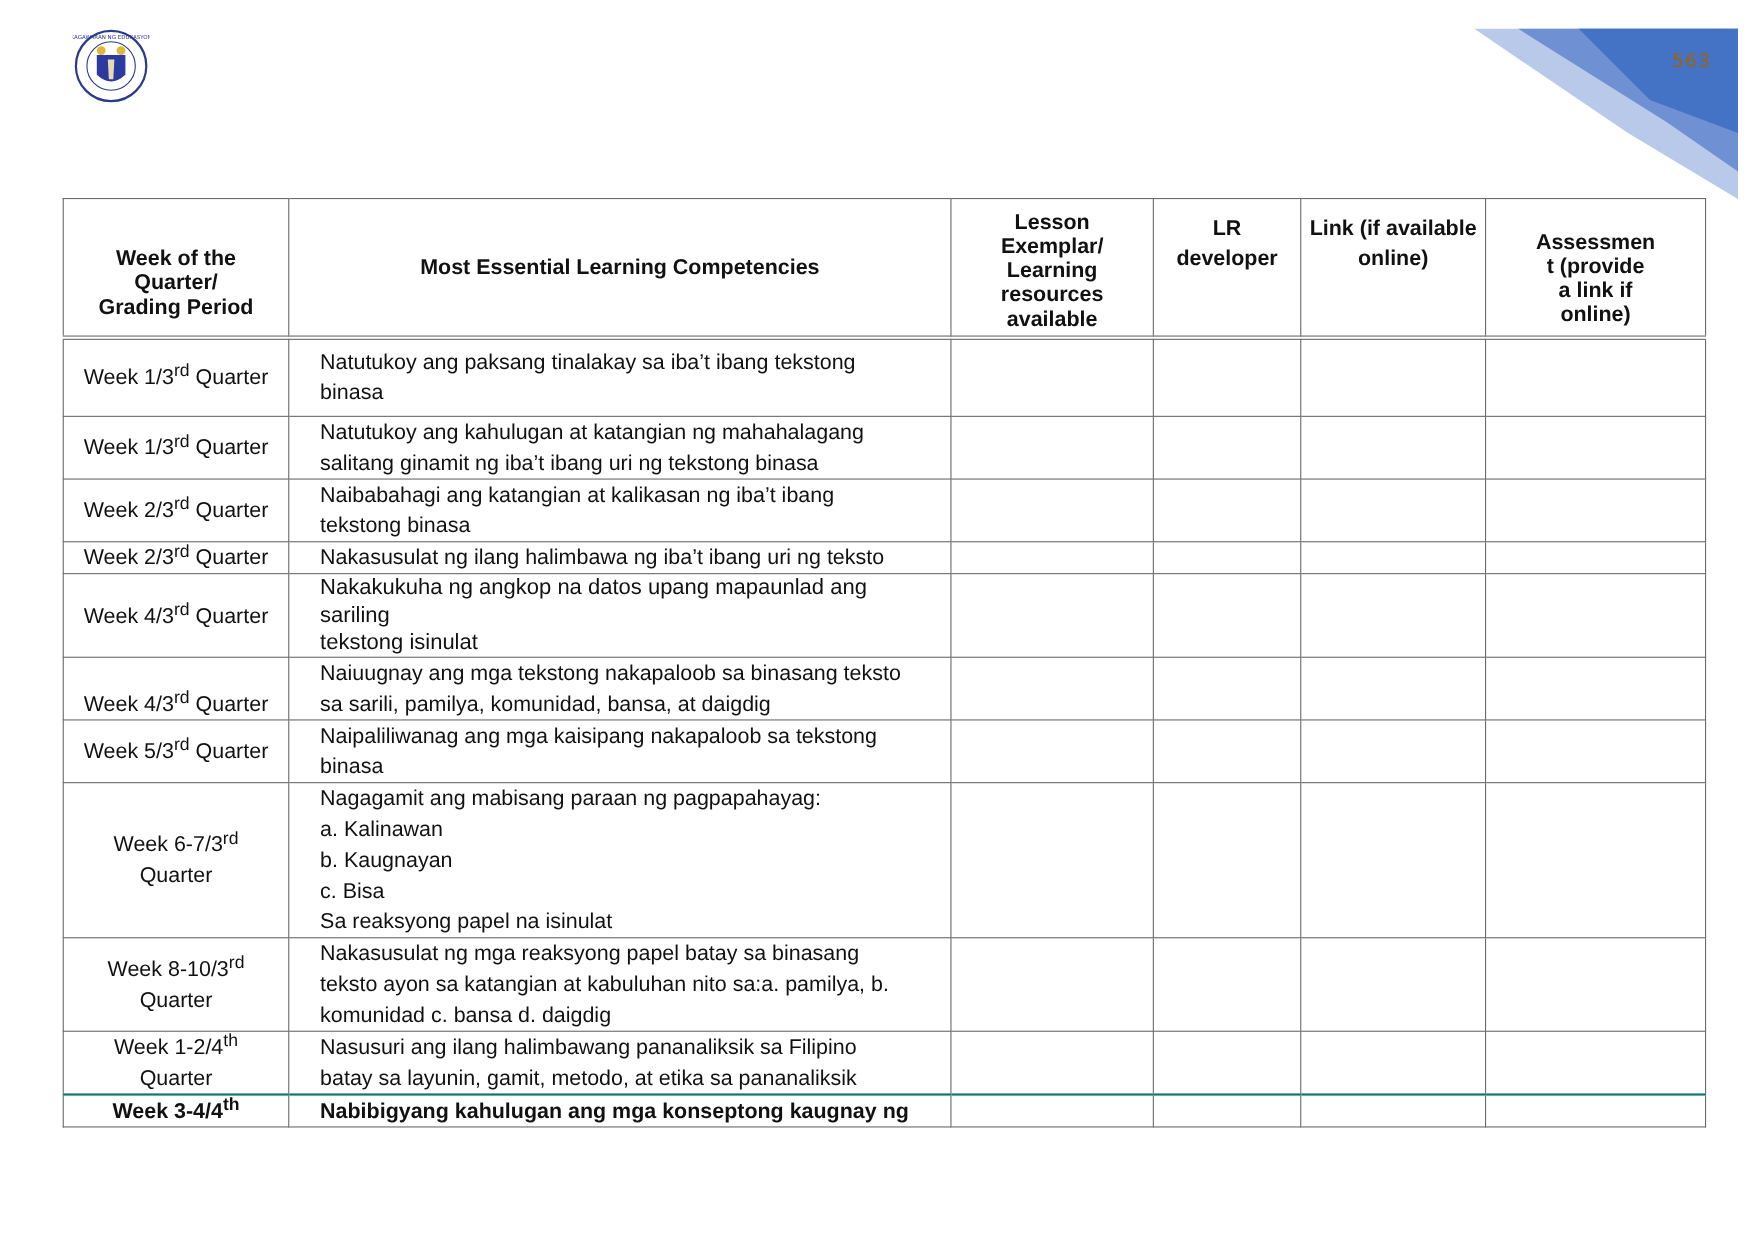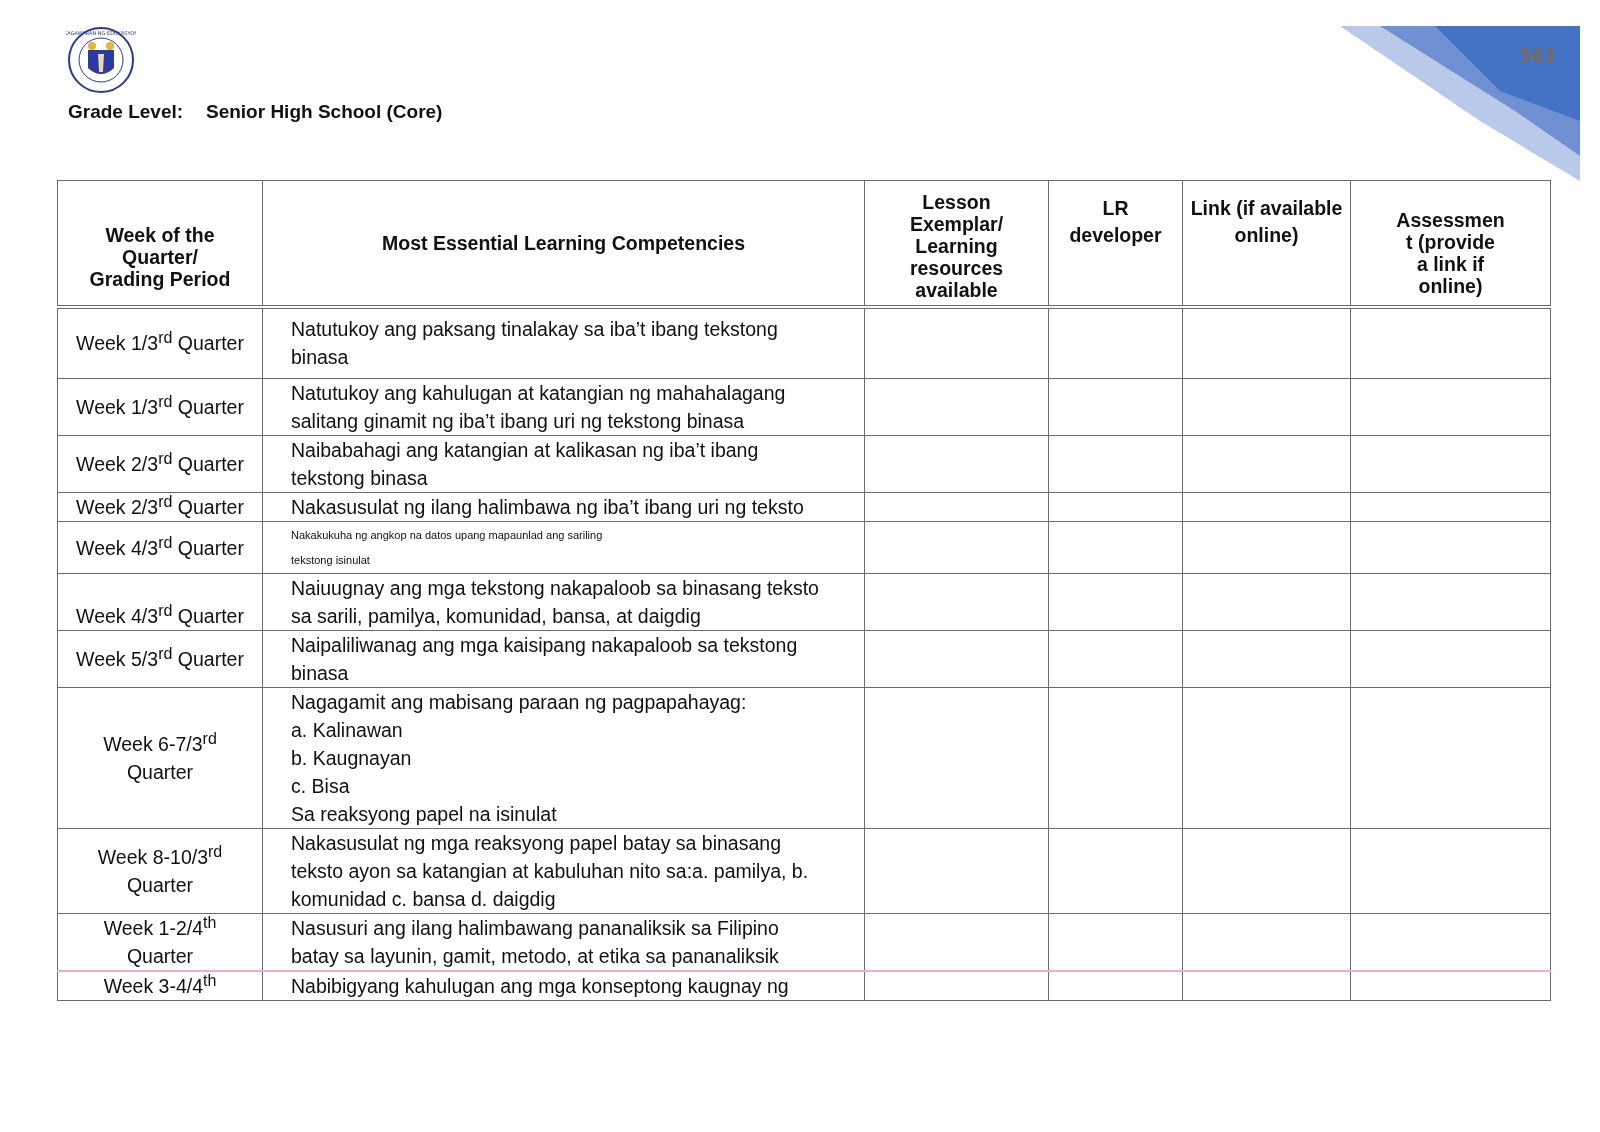--- a/index.html
+++ b/index.html
@@ -16,21 +16,21 @@
 
     .table-wrap { position: absolute; left: 57px; top: 180px; width: 1493px; }
     table { border-collapse: collapse; width: 100%; table-layout: fixed; font-size: 19.5px; }
     td, th { border: 1.5px solid #6b6b6b; vertical-align: middle; }
     th { font-weight: bold; text-align: center; line-height: 22px; padding: 2px 4px; height: 126px; }
     thead tr { border-bottom: 4px double #6b6b6b; }
     td.week { text-align: center; line-height: 28px; padding: 0 6px; }
     td.comp { text-align: left; line-height: 28px; padding: 0 12px 0 28px; }
     td.empty { }
     sup { font-size: 16px; vertical-align: 7px; line-height: 0; }
-    .row-last td { border-top: 2px solid #f9a8d4; }
+    .row-last td { border-top: 2px solid #0f766e; font-weight: bold; }
   </style>
 </head>
 <body>
 
 <svg class="logo" viewBox="0 0 70 68">
   <circle cx="35" cy="34" r="32" fill="#ffffff" stroke="#2a3a8c" stroke-width="2"></circle>
   <circle cx="35" cy="34" r="22" fill="none" stroke="#2a3a8c" stroke-width="1"></circle>
   <path d="M22 24 L48 24 L48 42 Q35 54 22 42 Z" fill="#2b3aa0"></path>
   <circle cx="26" cy="20" r="4" fill="#e0b73a"></circle>
   <circle cx="44" cy="20" r="4" fill="#e0b73a"></circle>
@@ -39,24 +39,20 @@
 </svg>
 
 <svg class="corner" viewBox="0 0 240 155">
   <polygon points="0,0 240,0 240,155 140,95" fill="#b9c9ea"></polygon>
   <polygon points="40,0 240,0 240,130 175,85" fill="#6f90d3"></polygon>
   <polygon points="95,0 240,0 240,95 160,65" fill="#4472c4"></polygon>
 </svg>
 <div class="page-number">563</div>
 
 <div class="meta">
-  <div class="meta-row">
-    <span class="meta-label">Grade Level:</span>
-    <span>Senior High School (Core)</span>
-  </div>
 </div>
 
 <div class="table-wrap">
   <table>
     <colgroup>
       <col style="width:205px">
         <col style="width:602px">
         <col style="width:184px">
         <col style="width:134px">
         <col style="width:168px">
@@ -111,21 +107,21 @@
           <td class="comp">
             <div>Nakasusulat ng ilang halimbawa ng iba’t ibang uri ng teksto</div>
           </td>
           <td class="empty"></td>
           <td class="empty"></td>
           <td class="empty"></td>
           <td class="empty"></td>
         </tr>
         <tr style="height: 52px;">
           <td class="week"><span>Week 4/3</span><sup>rd</sup><span> Quarter</span></td>
-          <td class="comp" style="font-size: 11px; line-height: 25px;">
+          <td class="comp" style="font-size: 20px; line-height: 25px;">
             <div>Nakakukuha ng angkop na datos upang mapaunlad ang sariling</div>
             <div>tekstong isinulat</div>
           </td>
           <td class="empty"></td>
           <td class="empty"></td>
           <td class="empty"></td>
           <td class="empty"></td>
         </tr>
         <tr style="height: 56px;">
           <td class="week" style="vertical-align: bottom;"><span>Week 4/3</span><sup>rd</sup><span> Quarter</span></td>

